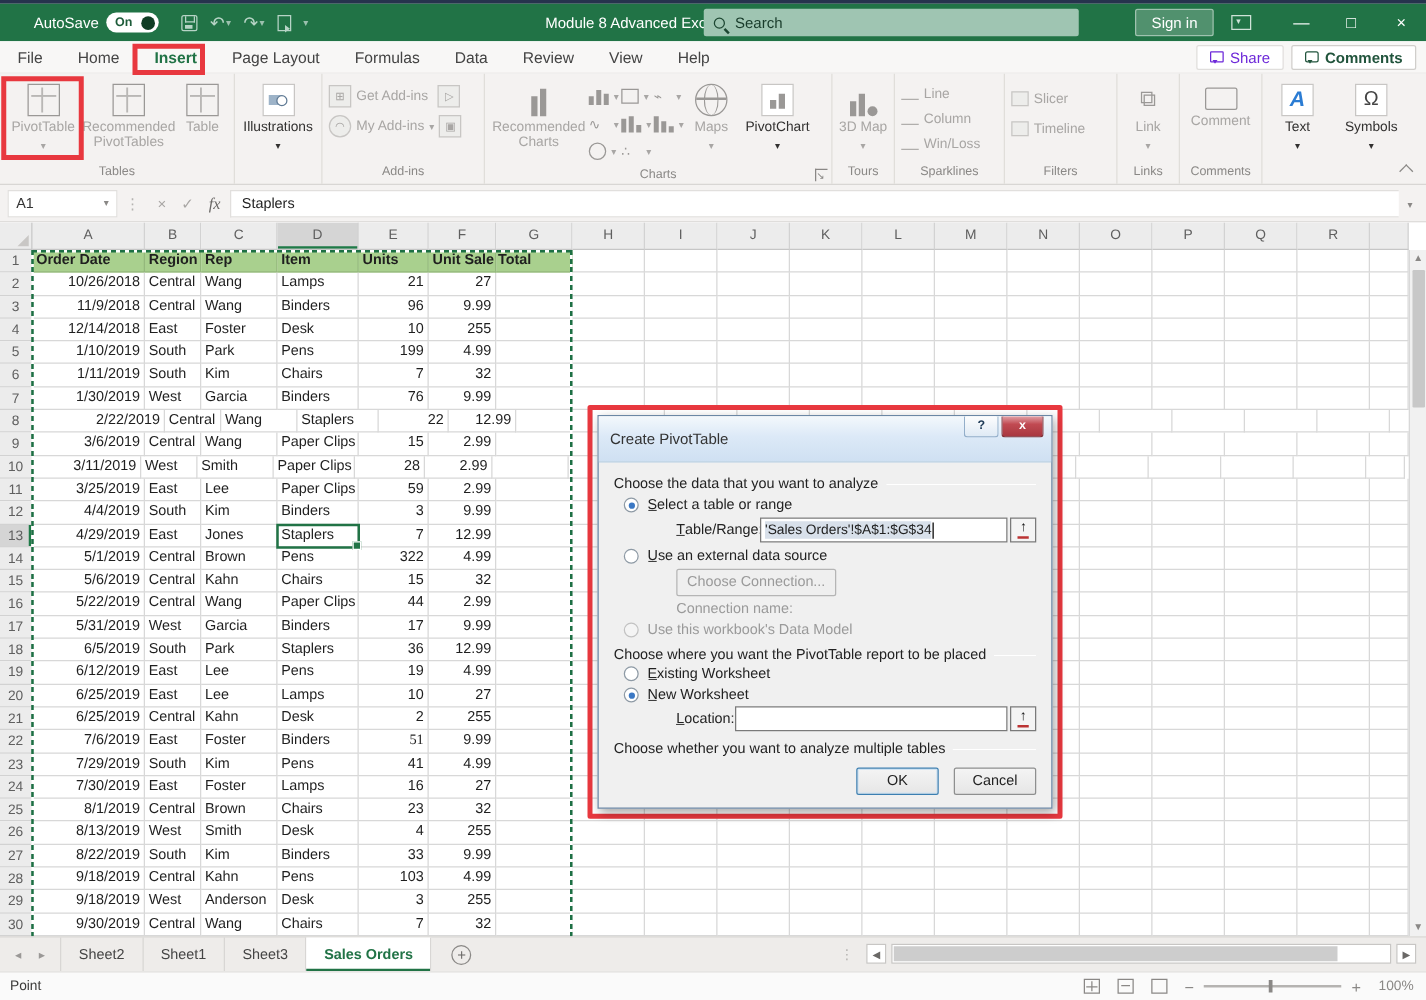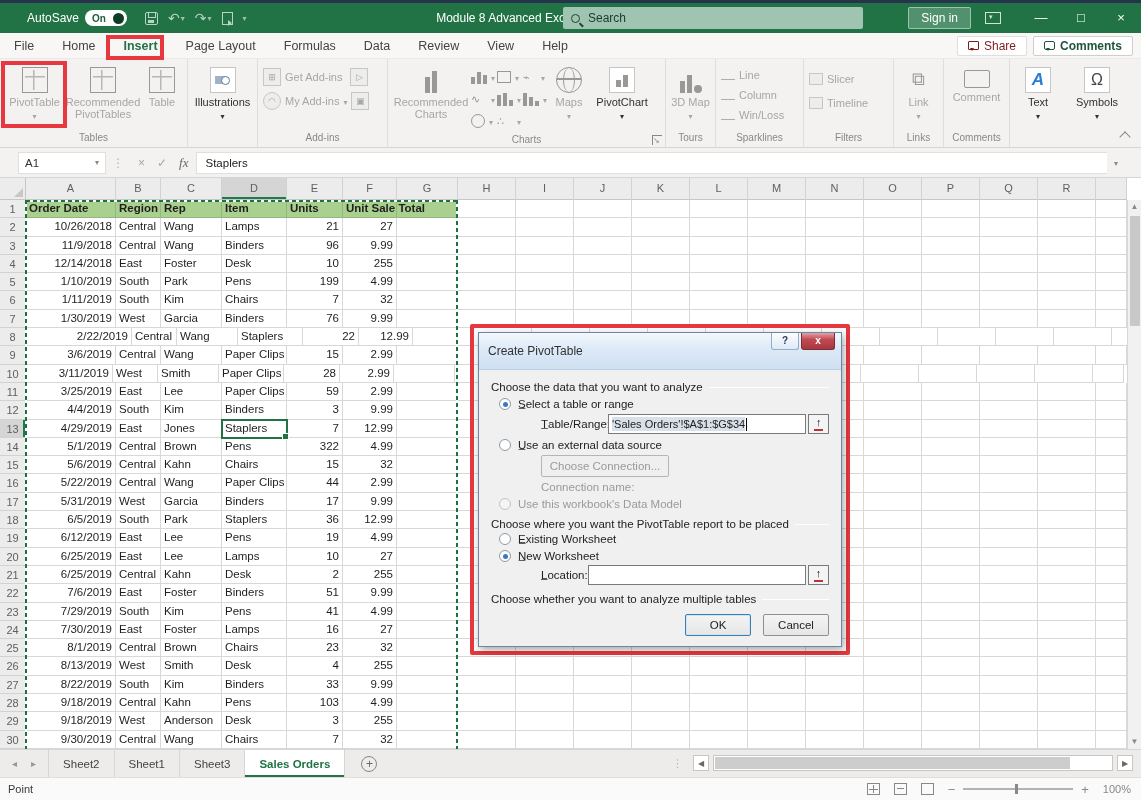--- a/index.html
+++ b/index.html
@@ -33,21 +33,21 @@
   .ribopt { width:16px; height:12px; border:1.5px solid #cfe3d8; margin-right:20px; position:relative; }
   .ribopt:after { content:"▾"; position:absolute; font-size:7px; color:#cfe3d8; left:3px; top:0px; }
   .wbtn { width:40px; text-align:center; font-size:13px; color:#fff; line-height:30px; }
 
   
   .menubar { height:26px; background:#f8f7f6; display:flex; align-items:center; position:relative; border-bottom:1px solid #eceae8; }
   .mtab { padding:0 14px; font-size:12.5px; color:#444; line-height:26px; }
   .mtab.active { color:#217346; font-weight:bold; }
   .mb-right { position:absolute; right:8px; display:flex; gap:6px; }
   .mb-btn { border:1px solid #e0dedc; background:#fff; border-radius:2px; padding:2px 10px; font-size:12px; display:flex; align-items:center; gap:5px; }
-  .mb-btn.share { color:#7f1d1d; }
+  .mb-btn.share { color:#6d28d9; }
   .mb-btn.comments { color:#21543c; font-weight:bold; border-color:#d0cecb; }
   .bubble { width:11px; height:9px; border:1.3px solid currentColor; border-radius:2px; position:relative; display:inline-block; }
   .bubble:after { content:""; position:absolute; left:1px; bottom:-4px; border:2px solid transparent; border-top:3px solid currentColor; }
 
   
   .ribbon { height:89px; background:#f4f2f1; border-bottom:1px solid #d8d6d4; display:flex; position:relative; }
   .rgroup { display:flex; flex-direction:column; border-right:1px solid #e0deda; padding:2px 2px 0 2px; }
   .rgroup-content { flex:1; display:flex; align-items:flex-start; gap:2px; padding:2px 3px; }
   .rgroup-label { height:16px; text-align:center; font-size:10px; color:#8a8886; line-height:14px; position:relative; }
   .bigbtn { width:60px; display:flex; flex-direction:column; align-items:center; gap:3px; padding-top:4px; font-size:11px; text-align:center; color:#a8a6a4; line-height:12px; }
@@ -65,21 +65,21 @@
   .icon-globe { border:1.8px solid #9a9896; border-radius:50%; }
   .icon-globe:before { content:""; position:absolute; left:45%; top:0; bottom:0; width:40%; border:1.5px solid #9a9896; border-top:none; border-bottom:none; border-radius:50%; left:6px; }
   .icon-globe:after { content:""; position:absolute; left:0; right:0; top:10px; height:1.5px; background:#9a9896; }
   .boxed { border:1px solid #c8c6c4; background:#fff; display:flex; align-items:center; justify-content:center; }
   .chev-up { width:8px; height:8px; border-left:1.6px solid #8a8886; border-top:1.6px solid #8a8886; transform:rotate(45deg); position:absolute; right:12px; bottom:6px; }
   .launcher { position:absolute; right:3px; bottom:2px; width:10px; height:10px; border-left:1px solid #8a8886; border-top:1px solid #8a8886; font-size:8px; color:#8a8886; line-height:10px; }
   .minisq { width:18px; height:18px; border:1px solid #c8c6c4; background:#ededeb; color:#a8a6a4; font-size:9px; display:flex; align-items:center; justify-content:center; }
   .spark i { display:inline-block; width:14px; height:10px; border-bottom:1.4px solid #b0aeac; position:relative; }
 
   
-  .formulabar { height:30px; background:#f4f2f1; display:flex; align-items:center; padding:3px 16px; border-bottom:1px solid #d8d6d4; }
+  .formulabar { height:30px; background:#f4f2f1; display:flex; align-items:center; padding:3px 4px; border-bottom:1px solid #d8d6d4; }
   .namebox { width:88px; height:22px; background:#fff; border:1px solid #e1dfdd; margin-left:2px; display:flex; align-items:center; justify-content:space-between; padding:0 6px; font-size:11.5px; color:#333; }
   .namebox .dd { color:#8a8886; font-size:8px; }
   .fdots { color:#b5b3b1; padding:0 6px; font-size:12px; }
   .fbtns { display:flex; gap:12px; align-items:center; padding:0 8px; color:#a8a6a4; font-size:12px; }
   .fx { font-style:italic; font-family:"Liberation Serif", serif; color:#6a6866; font-size:13px; }
   .fvalue { flex:1; height:22px; background:#fff; border:1px solid #e1dfdd; border-right:none; display:flex; align-items:center; padding:0 8px; font-size:11.5px; color:#222; }
   .fexpand { width:18px; color:#8a8886; font-size:9px; text-align:center; }
 
   
   .sheet { position:relative; height:571px; background:#fff; overflow:hidden; }
@@ -961,21 +961,21 @@
         <div class="cell" style="width: 58px;"></div>
         <div class="cell" style="width: 58px;"></div>
         <div class="cell" style="width: 31px;"></div>
       </div>
       <div class="grow">
         <div class="rowhdr">22</div>
         <div class="cell r" style="width: 90px;">7/6/2019</div>
         <div class="cell" style="width: 45px;">East</div>
         <div class="cell" style="width: 61px;">Foster</div>
         <div class="cell" style="width: 65px;">Binders</div>
-        <div class="cell r" style="width: 56px;">51</div>
+        <div class="cell r" style="width: 56px; font-family: Liberation Serif, serif;">51</div>
         <div class="cell r" style="width: 54px;">9.99</div>
         <div class="cell" style="width: 61px;"></div>
         <div class="cell" style="width: 58px;"></div>
         <div class="cell" style="width: 58px;"></div>
         <div class="cell" style="width: 58px;"></div>
         <div class="cell" style="width: 58px;"></div>
         <div class="cell" style="width: 58px;"></div>
         <div class="cell" style="width: 58px;"></div>
         <div class="cell" style="width: 58px;"></div>
         <div class="cell" style="width: 58px;"></div>

